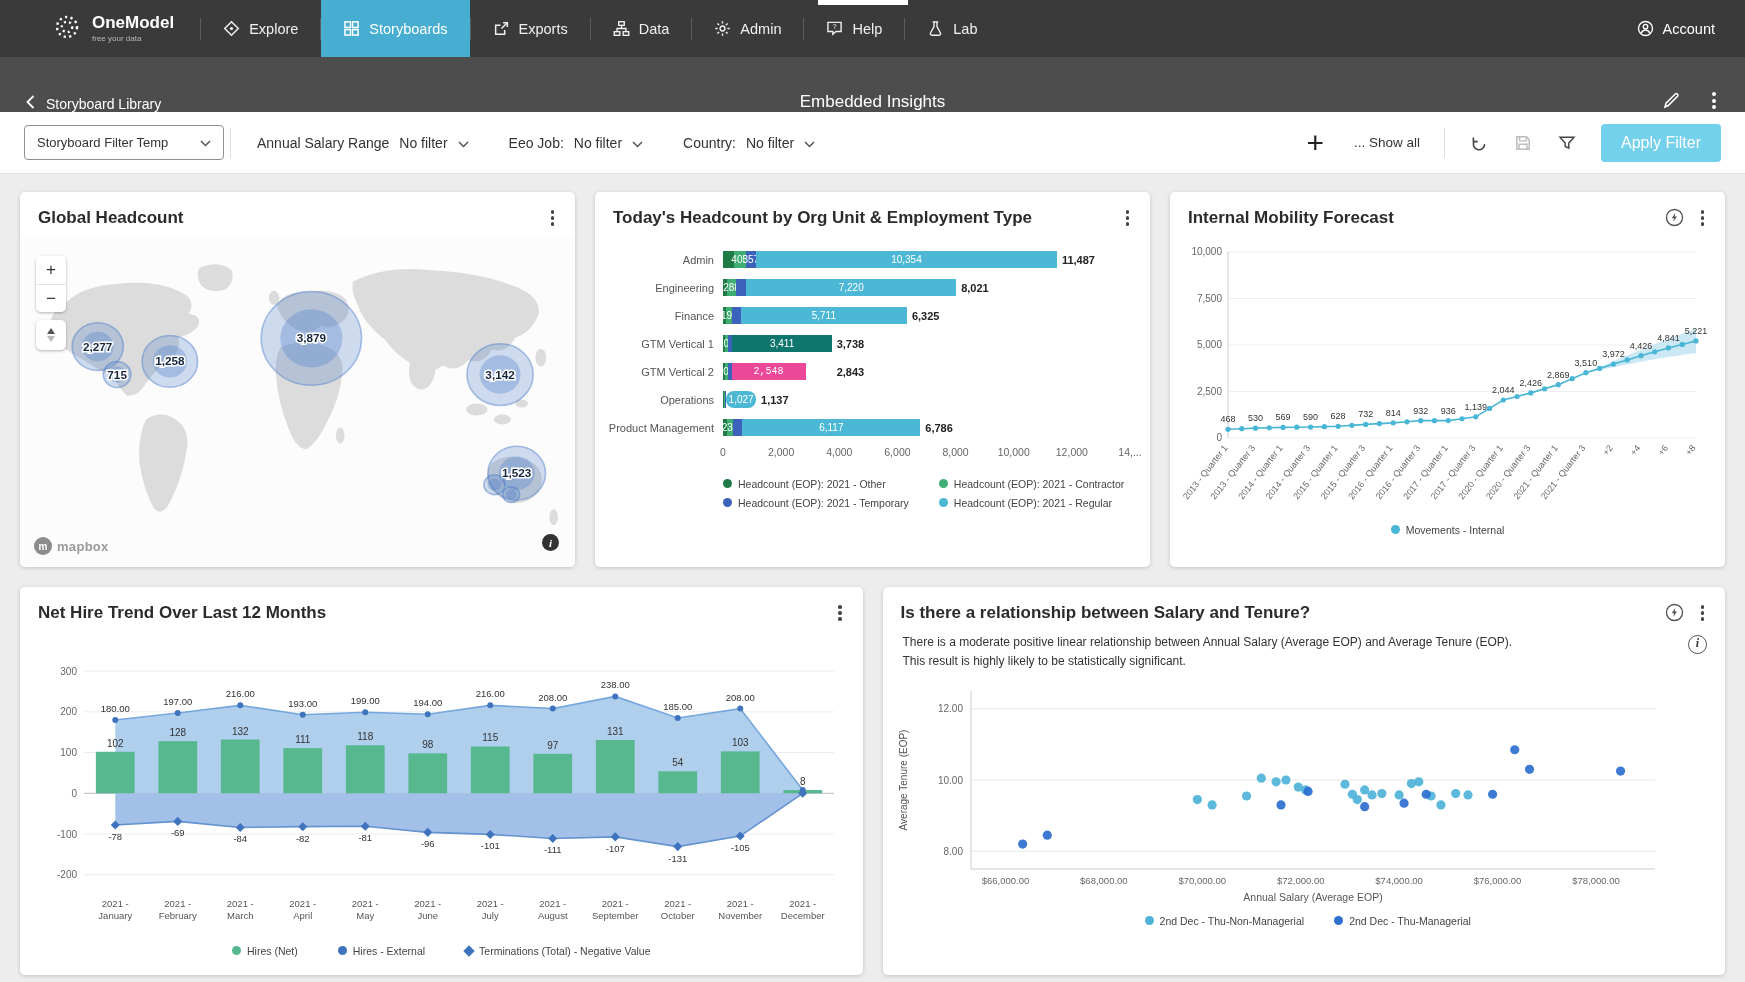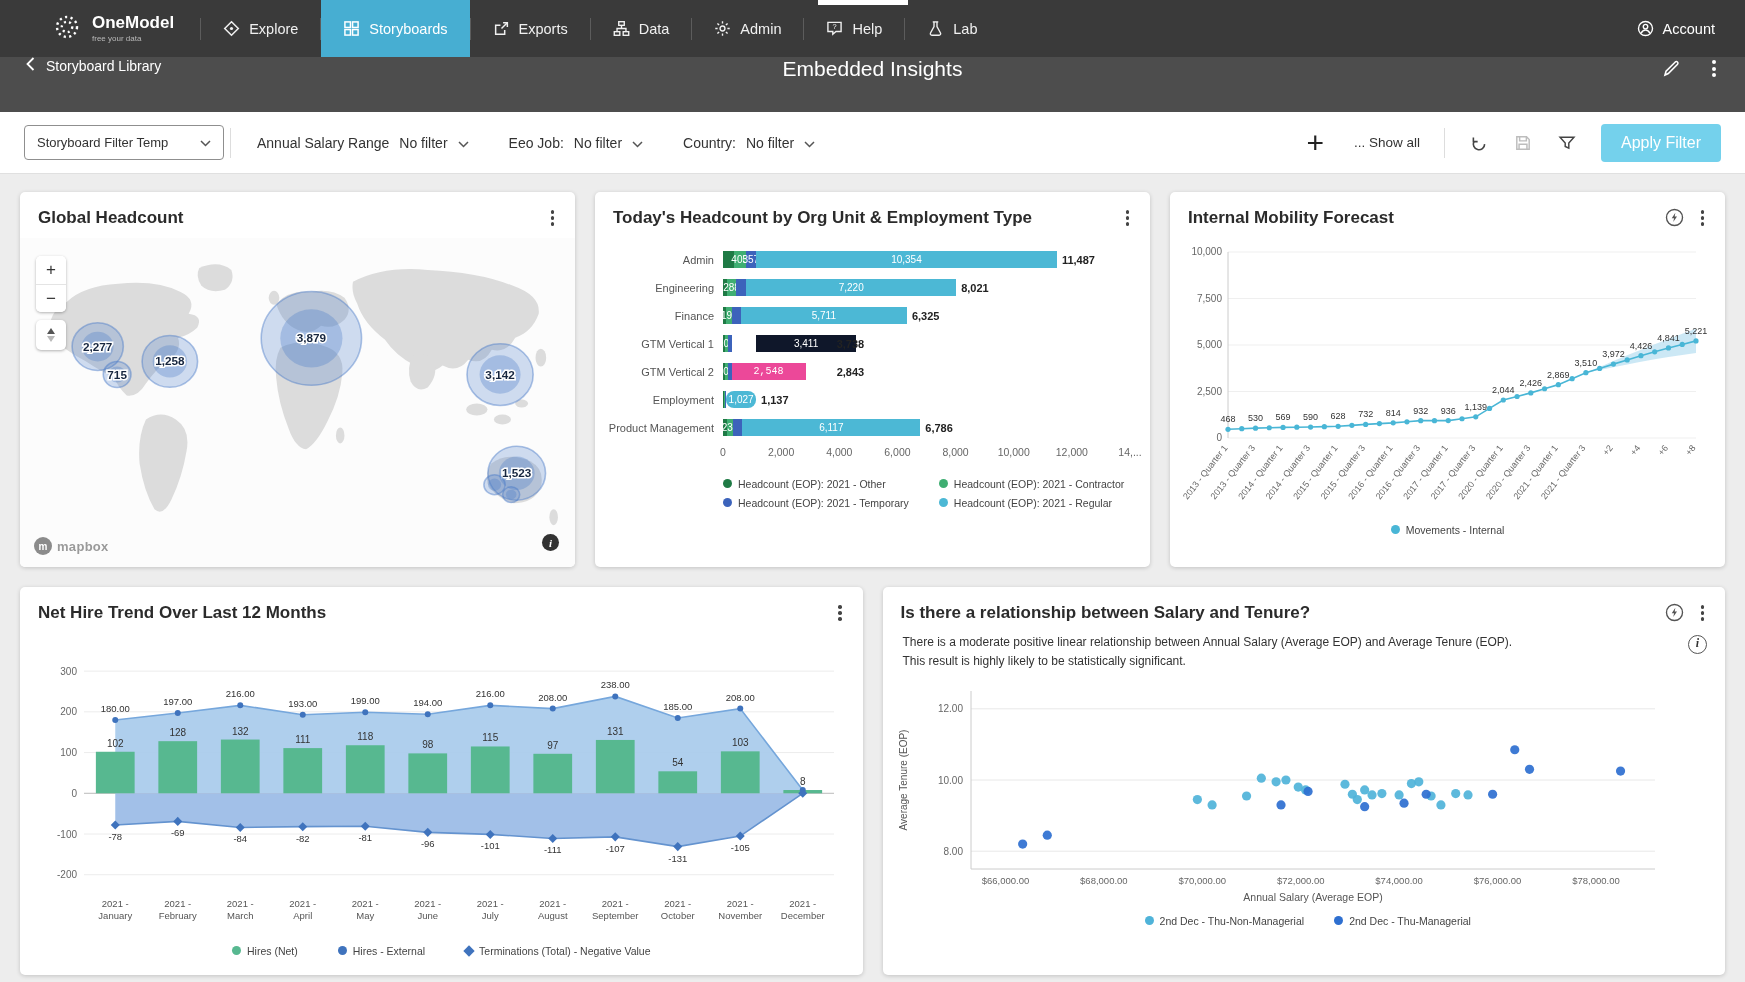--- a/index.html
+++ b/index.html
@@ -16,23 +16,23 @@
   .logo-text .tag{color:#b9b9b9;font-size:8px;margin-top:3px;}
   .nav-items{display:flex;align-items:stretch;}
   .nav-sep{width:1px;background:#5c5c5c;height:22px;align-self:center;}
   .nav-item{display:flex;align-items:center;gap:9px;padding:0 22px;color:#f0f0f0;font-size:14.5px;cursor:pointer;}
   .nav-item.active{background:#47aed2;color:#fff;}
   .nav-ico{width:17px;height:17px;display:inline-block;flex:none;}
   .nav-ico svg{width:100%;height:100%;display:block;}
   .account{margin-left:auto;display:flex;align-items:center;gap:9px;padding:0 30px;color:#fff;font-size:14.5px;cursor:pointer;}
 
   
-  .subheader{height:55px;background:#4d4d4d;display:flex;align-items:flex-start;position:relative;padding:0 26px;}
+  .subheader{height:55px;background:#4d4d4d;display:flex;align-items:flex-end;position:relative;padding:0 26px;}
   .back{display:flex;align-items:center;gap:11px;color:#fff;font-size:14px;cursor:pointer;}
-  .sub-title{position:absolute;left:50%;transform:translateX(-50%);color:#fff;font-size:21px;}
+  .sub-title{position:absolute;left:50%;transform:translateX(-50%);color:#fff;font-size:17px;}
   .sub-actions{margin-left:auto;display:flex;align-items:center;gap:28px;}
   .kebab{display:flex;flex-direction:column;gap:2.5px;padding:3px;cursor:pointer;align-items:center;}
   .kebab i{width:3.5px;height:3.5px;border-radius:50%;background:#444;display:block;}
   .subheader .kebab i{background:#fff;width:4px;height:4px;}
 
   
   .filterbar{height:62px;background:#fff;display:flex;align-items:center;padding:8px 24px;gap:6px;border-bottom:1px solid #e0e0e0;}
   .tpl-select{display:flex;align-items:center;justify-content:space-between;width:200px;border:1px solid #8f8f8f;
     border-radius:4px;padding:9px 12px;font-size:13px;color:#333;cursor:pointer;gap:8px;}
   .tpl-select .txt{overflow:hidden;white-space:nowrap;}
@@ -449,21 +449,21 @@
               <div class="org-track">
                 <div class="org-seg" style="width: 0.428571%; background: rgb(31, 122, 69);">
                   <span></span>
                 </div>
                 <div class="org-seg" style="width: 0.75%; background: rgb(63, 174, 114);">
                   <span>105</span>
                 </div>
                 <div class="org-seg" style="width: 1.15714%; background: rgb(60, 99, 187);">
                   <span></span>
                 </div>
-                <div class="org-seg" style="width: 24.3643%; background: #0f172a; margin-left: 24px;">
+                <div class="org-seg" style="width: 24.3643%; background: #0f766e;">
                   <span>3,411</span>
                 </div>
                 <span class="org-total" style="left: calc(26.7% + 5px);">3,738</span>
               </div>
             </div>
             <div class="org-row">
               <div class="org-label">GTM Vertical 2</div>
               <div class="org-track">
                 <div class="org-seg" style="width: 0.392857%; background: rgb(31, 122, 69);">
                   <span></span>
@@ -474,21 +474,21 @@
                 <div class="org-seg" style="width: 0.971429%; background: rgb(60, 99, 187);">
                   <span></span>
                 </div>
                 <div class="org-seg" style="width: 18.2%; background: #ec4899; font-family: Liberation Mono, monospace;">
                   <span>2,548</span>
                 </div>
                 <span class="org-total" style="left: calc(20.3071% + 5px); margin-left: 26px;">2,843</span>
               </div>
             </div>
             <div class="org-row">
-              <div class="org-label">Employment</div>
+              <div class="org-label">Operations</div>
               <div class="org-track">
                 <div class="org-seg" style="width: 0.214286%; background: rgb(31, 122, 69);">
                   <span></span>
                 </div>
                 <div class="org-seg" style="width: 0.321429%; background: rgb(63, 174, 114);">
                   <span></span>
                 </div>
                 <div class="org-seg" style="width: 0.25%; background: rgb(60, 99, 187);">
                   <span></span>
                 </div>

